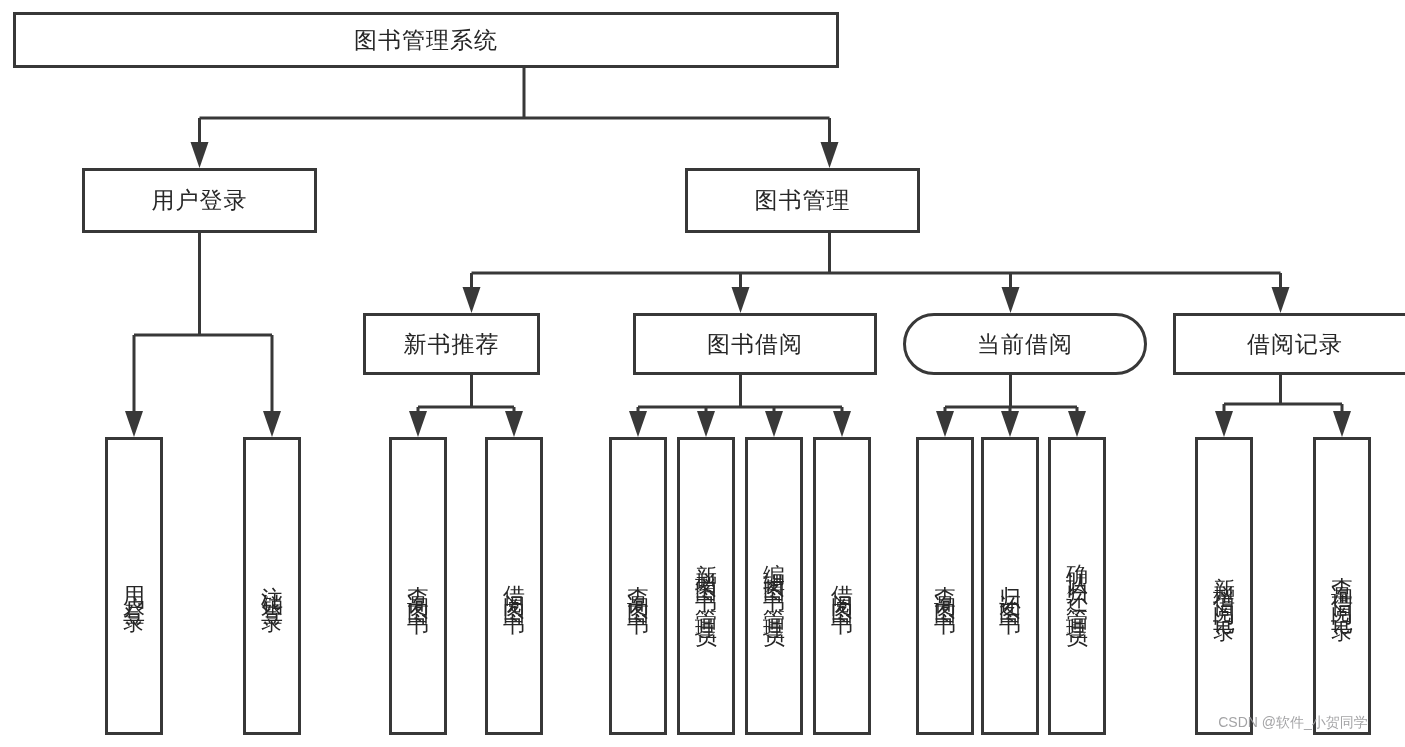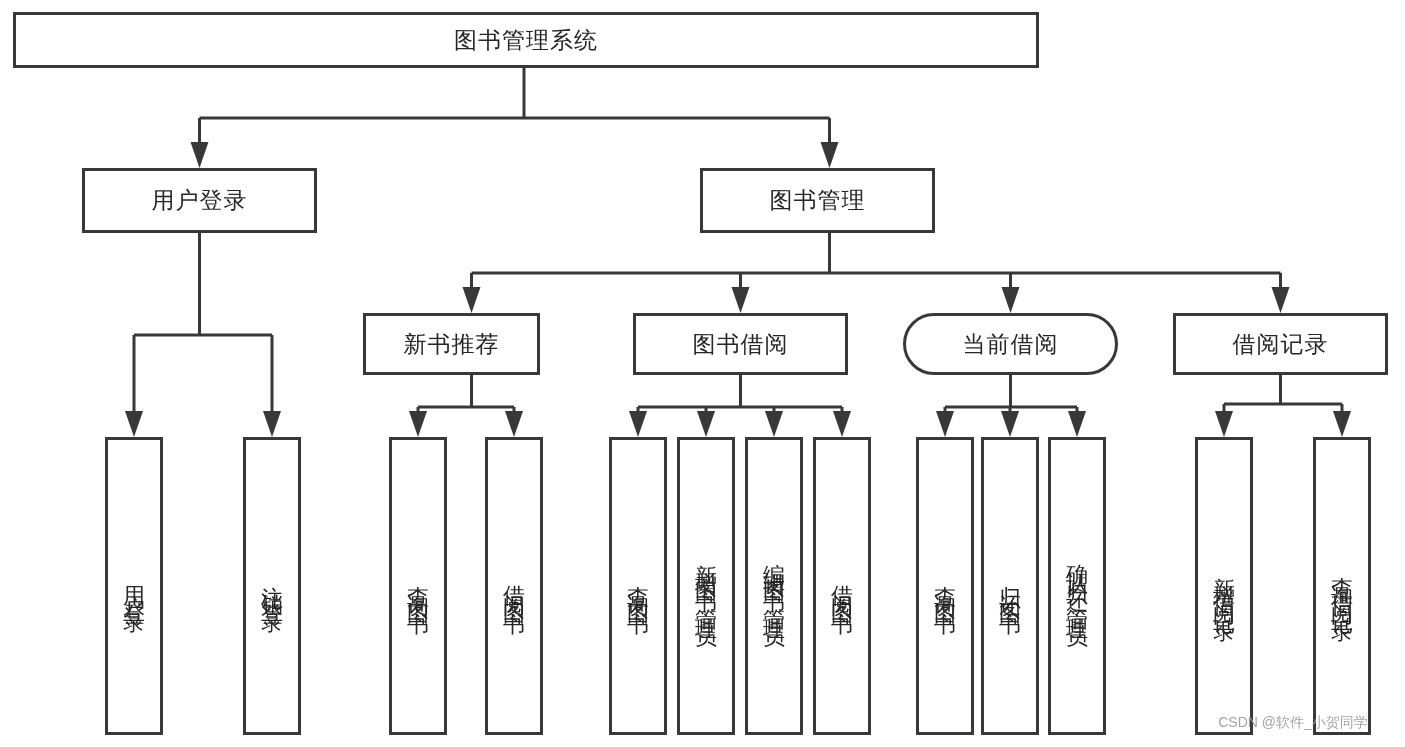--- a/index.html
+++ b/index.html
@@ -25,23 +25,23 @@
     background: #ffffff;
     display: flex;
     align-items: center;
     justify-content: center;
   }
   .h-label {
     font-size: 23px;
     letter-spacing: 1px;
     white-space: nowrap;
   }
-  .node-root  { left: 13px;  top: 12px;  width: 1026px; height: 56px; }
+  .node-root  { left: 13px;  top: 12px;  width: 826px; height: 56px; }
   .node-l2    { top: 168px; height: 65px; width: 235px; }
-  .node-l3    { top: 313px; height: 62px; width: 215px; }
+  .node-l3    { top: 313px; height: 62px; width: 244px; }
   .leaf {
     top: 437px;
     width: 58px;
     height: 298px;
   }
   .vtext {
     writing-mode: vertical-rl;
     text-orientation: mixed;
     font-size: 22px;
     line-height: 1;
@@ -117,21 +117,21 @@
     </g>
   </svg>
 
   <div class="box node-root">
     <span class="h-label">图书管理系统</span>
   </div>
 
   <div class="box node-l2" style="left:82px;">
     <span class="h-label">用户登录</span>
   </div>
-  <div class="box node-l2" style="left:700px;text-align:center;">
+  <div class="box node-l2" style="left:685px;text-align:center;">
     <span class="h-label">图书管理</span>
   </div>
 
   <div class="box node-l3" style="left:363px;width:177px;">
     <span class="h-label">新书推荐</span>
   </div>
   <div class="box node-l3" style="left:633px;">
     <span class="h-label">图书借阅</span>
   </div>
   <div class="box node-l3" style="left:903px;border-radius:31px;">

